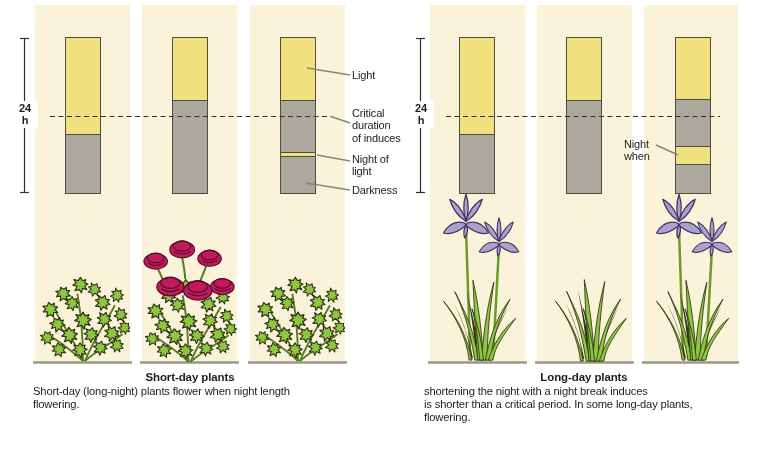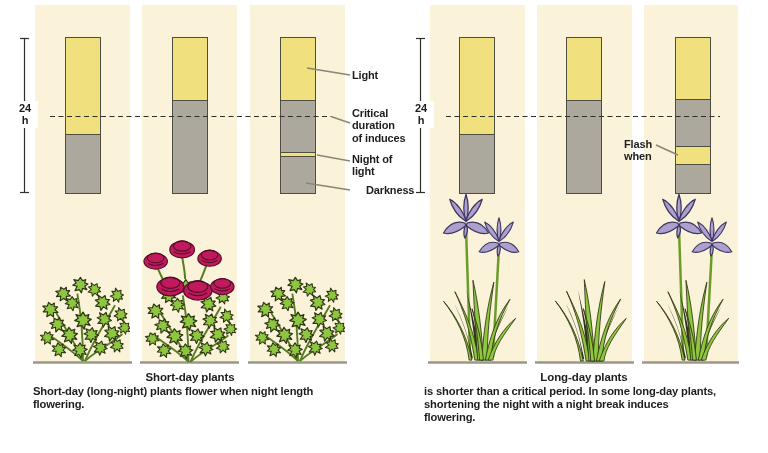--- a/index.html
+++ b/index.html
@@ -9,25 +9,25 @@
   .bar{position:absolute;top:37px;width:36px;height:157px;border:1px solid #4d4d42;
        box-sizing:border-box;display:flex;flex-direction:column;}
   .seg{width:100%;box-sizing:border-box;}
   .seg.light{background:#F1E17E;}
   .seg.dark{background:#ACA89D;}
   .seg + .seg{border-top:1px solid #4d4d42;}
   .lines{position:absolute;left:0;top:0;width:768px;height:453px;}
   .plant{position:absolute;}
   .bracket-label{position:absolute;top:101px;width:26px;background:#ffffff;text-align:center;
        font-size:11px;font-weight:bold;line-height:11.5px;padding:2px 0;letter-spacing:-0.2px;}
-  .callout{position:absolute;font-size:11px;line-height:12.4px;letter-spacing:-0.15px;white-space:nowrap;font-weight:bold;}
+  .callout{position:absolute;font-size:11px;line-height:12.4px;letter-spacing:-0.15px;white-space:nowrap;}
   .heading{position:absolute;top:371px;transform:translateX(-50%);font-size:11.5px;font-weight:bold;
        letter-spacing:-0.1px;white-space:nowrap;}
   .caption{position:absolute;top:385px;font-size:11.2px;line-height:13.2px;letter-spacing:-0.15px;}
-  .caption div{white-space:nowrap;font-weight:bold;}
+  .caption div{white-space:nowrap;}
   .hiddendefs{position:absolute;width:0;height:0;overflow:hidden;}
 </style>
 </head>
 <body>
 
 <svg class="hiddendefs" aria-hidden="true">
   <defs>
     <g id="jleaf" fill="#8DC73F" stroke="#2F3414" stroke-width="1.1" stroke-linejoin="round">
       <path d="M8,1 L10,4 L13,3 L12,6 L15,7 L12,9 L14,12 L10,11 L9,15 L7,12 L3,13 L5,9 L1,8 L4,6 L2,3 L6,4 Z"></path>
     </g>
@@ -219,32 +219,32 @@
   <div class="callout" style="left:352px;top:69px">Light</div>
   <div class="callout" style="left:352px;top:107px">
     <div>Critical</div>
     <div>duration</div>
     <div>of induces</div>
   </div>
   <div class="callout" style="left:352px;top:153px">
     <div>Night of</div>
     <div>light</div>
   </div>
-  <div class="callout" style="left:366px;top:184px">Darkness</div>
+  <div class="callout" style="left:352px;top:184px">Darkness</div>
   <div class="callout" style="left:624px;top:138px">
-    <div>Flash</div>
+    <div>Night</div>
     <div>when</div>
   </div>
 
   <div class="heading" style="left:190px">Short-day plants</div>
   <div class="heading" style="left:584px">Long-day plants</div>
 
   <div class="caption" style="left:33px">
     <div>Short-day (long-night) plants flower when night length</div>
     <div>flowering.</div>
   </div>
   <div class="caption" style="left:424px">
+    <div>shortening the night with a night break induces</div>
     <div>is shorter than a critical period. In some long-day plants,</div>
-    <div>shortening the night with a night break induces</div>
     <div>flowering.</div>
   </div>
 
 </div>
 
 </body></html>

